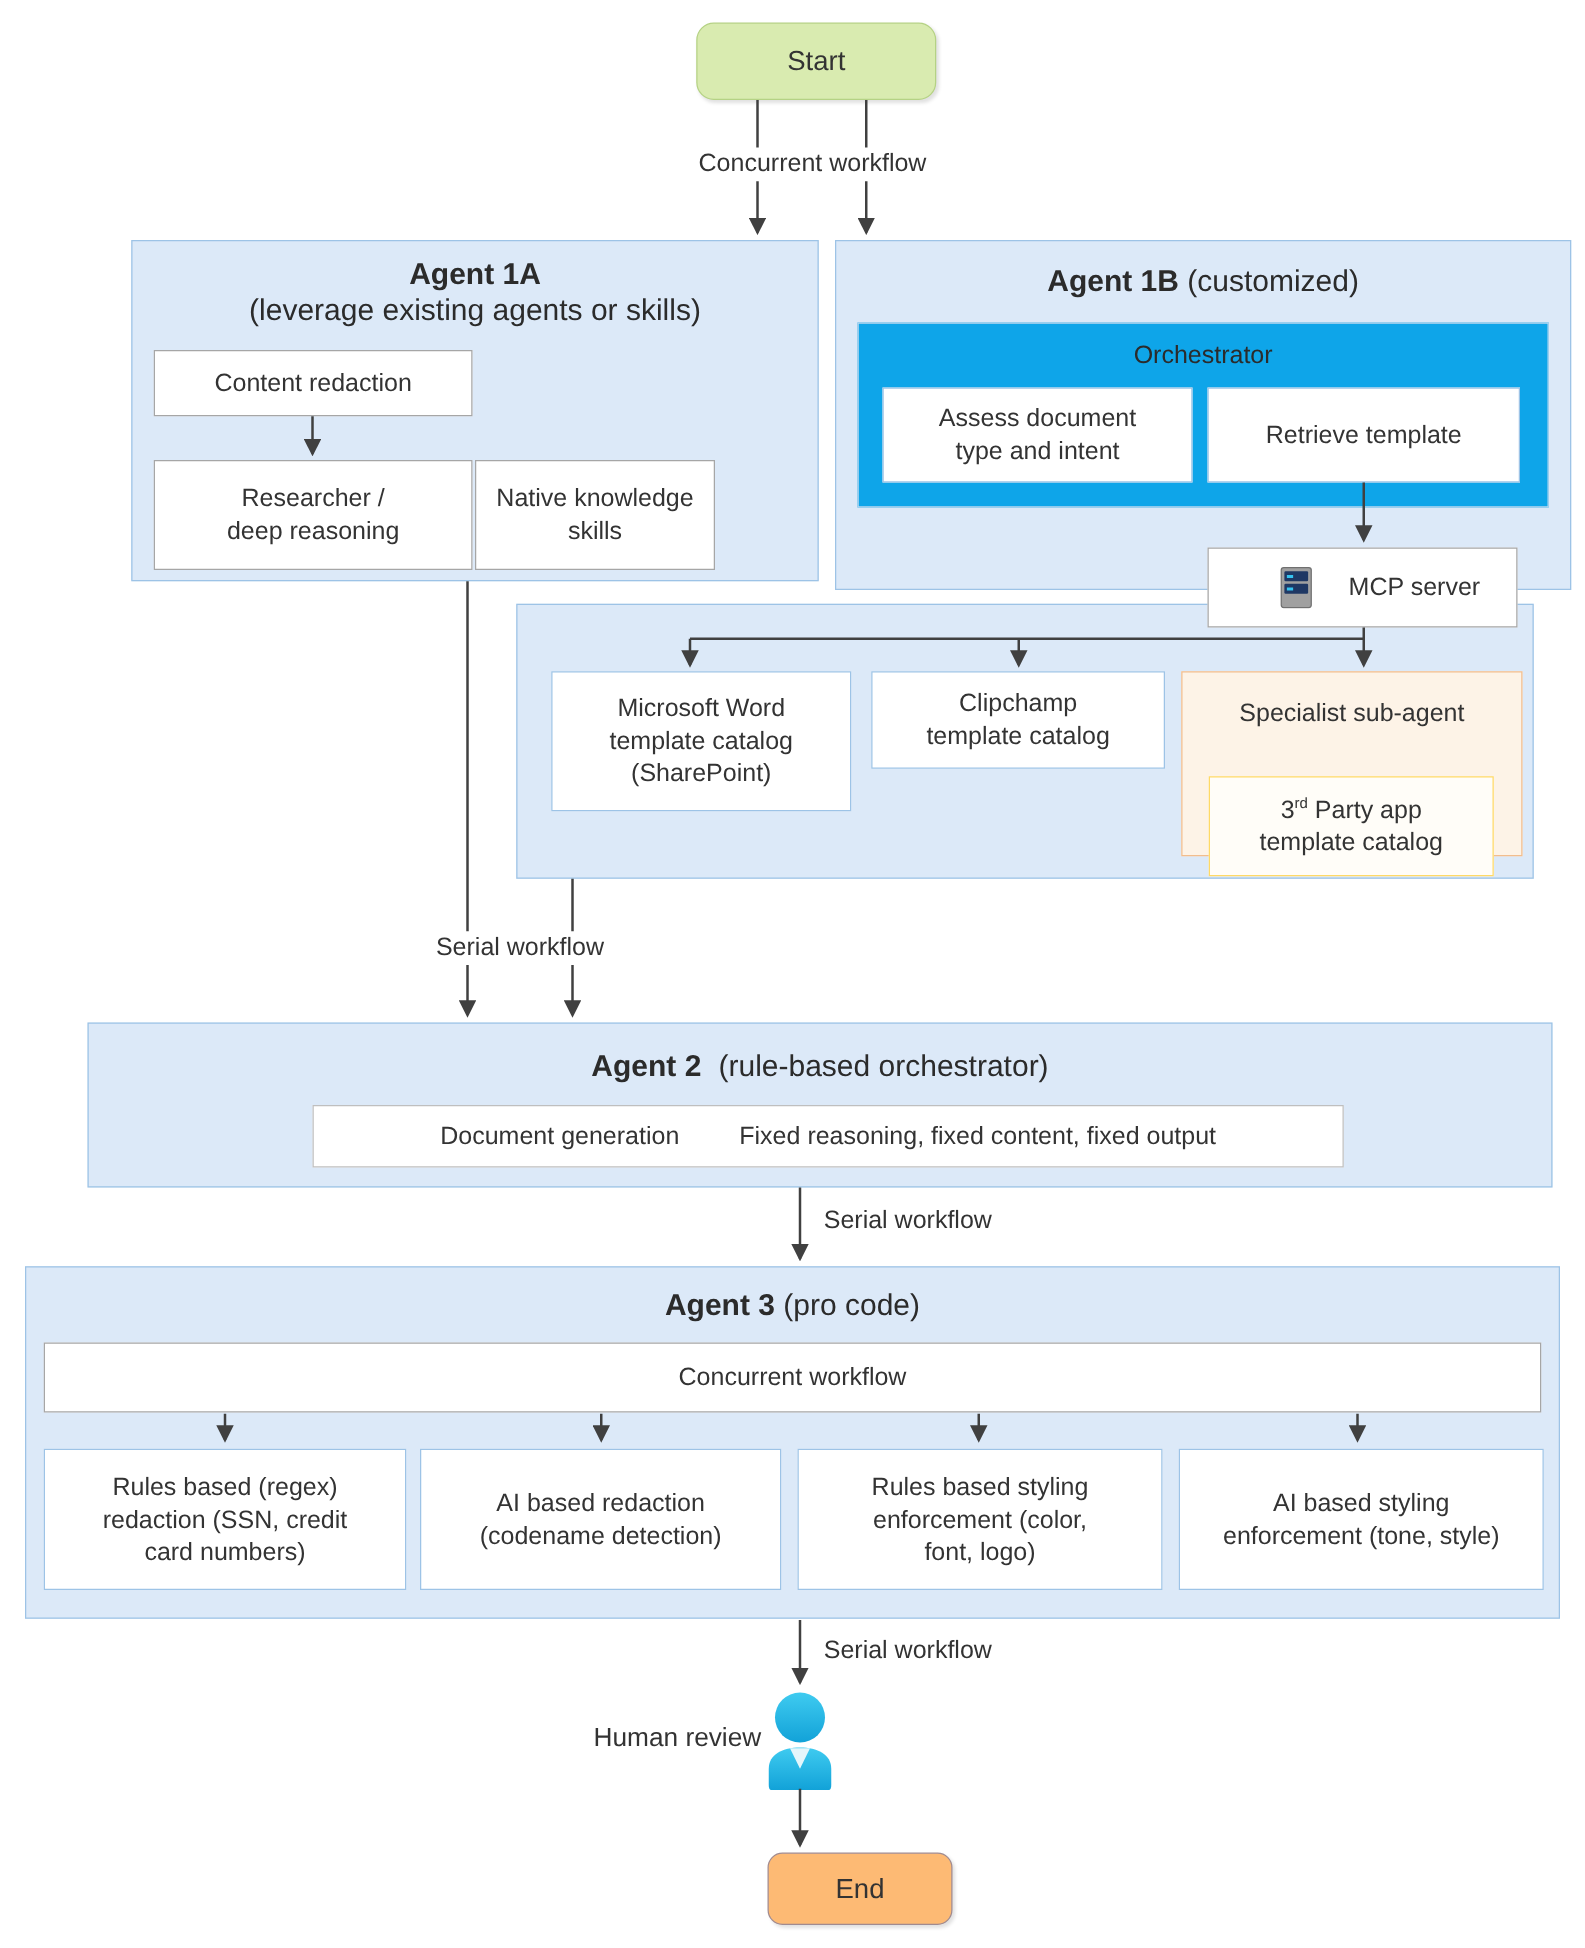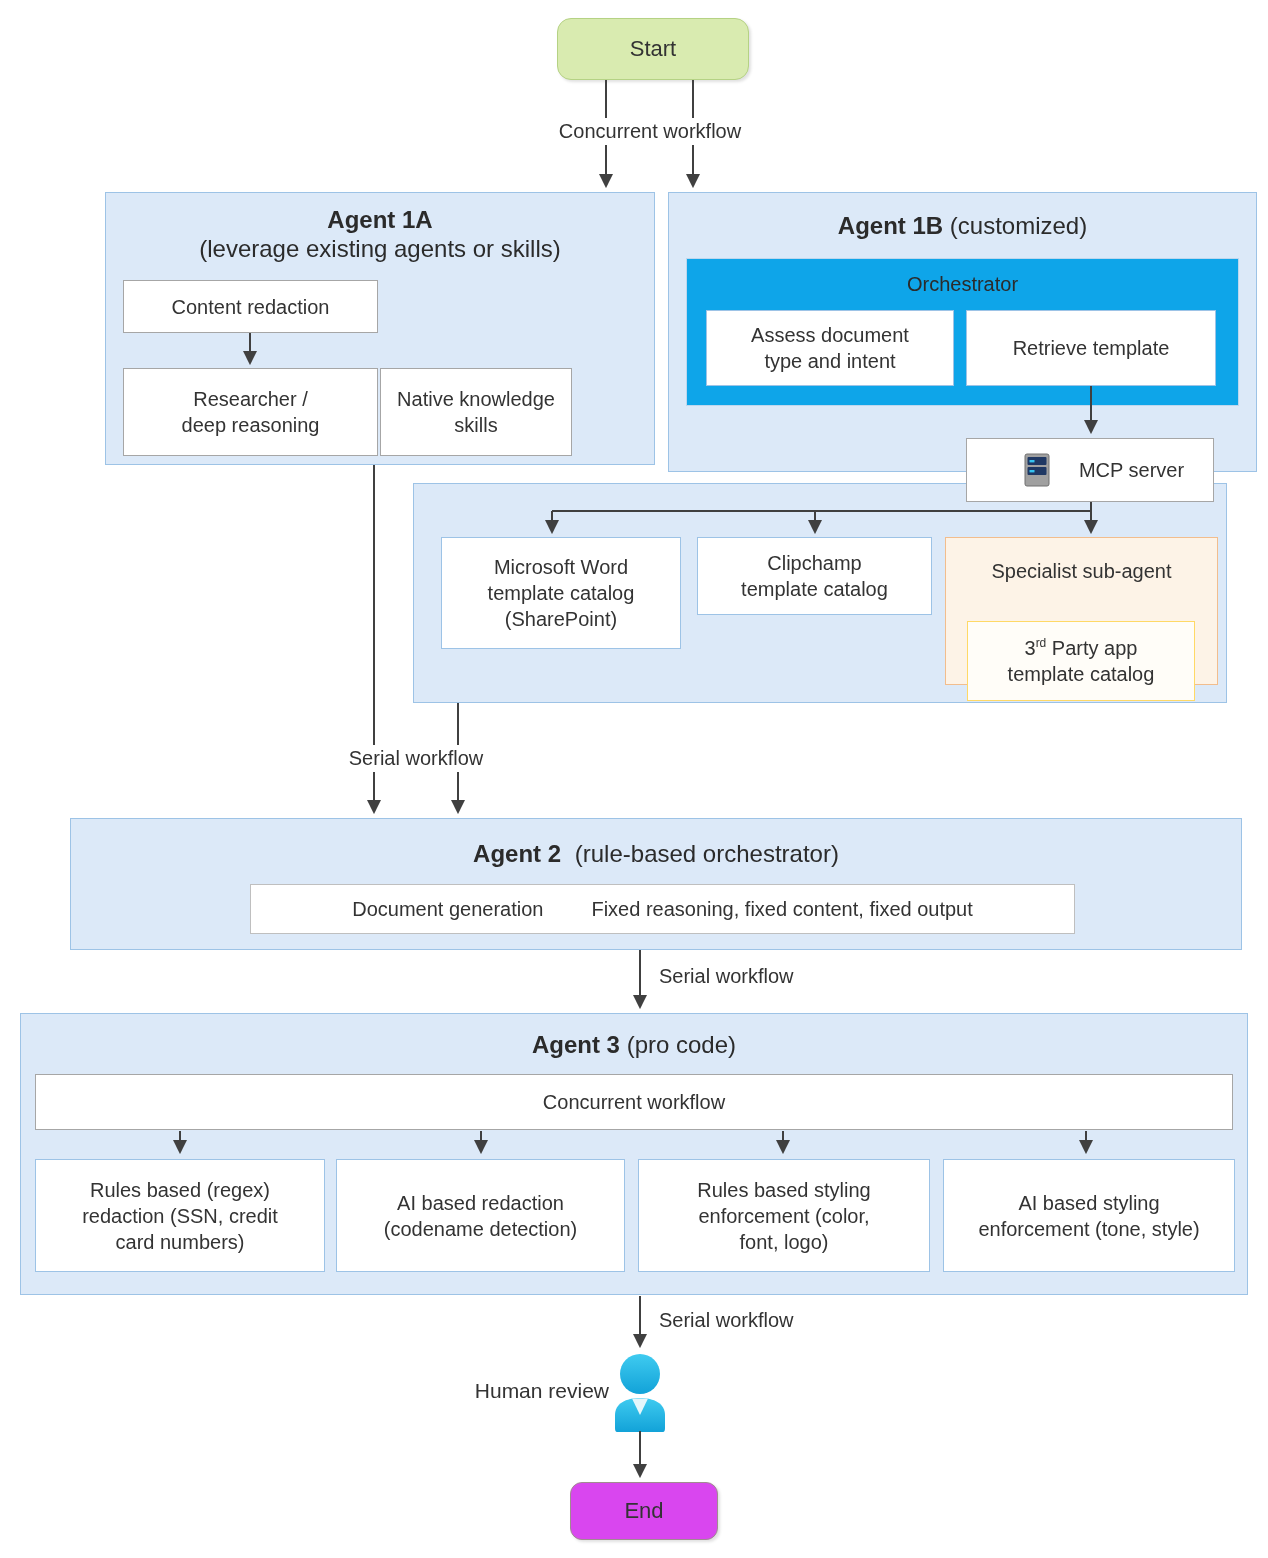--- a/index.html
+++ b/index.html
@@ -34,21 +34,21 @@
   }
   .gold { background:#fffdf8; border:1.5px solid #ffd966; }
   .tp-text { white-space:pre-line; }
   .tp-text sup { font-size:12px; line-height:0; }
   .terminal {
     position:absolute; display:flex; align-items:center; justify-content:center;
     font-size:22px; color:#333333; border-radius:14px; box-sizing:border-box;
     z-index:2; box-shadow:2px 2px 3px rgba(0,0,0,0.12);text-align:center;
   }
   #start-box { background:#d9ebb0; border:1.5px solid #b5d284; }
-  #end-box   { background:#d946ef; border:1.5px solid #a18b90; border-radius:12px; }
+  #end-box   { background:#fdba74; border:1.5px solid #a18b90; border-radius:12px;margin-left:44px; }
   .flabel {
     position:absolute; font-size:20px; color:#333333; background:#ffffff;
     padding:2px 7px; z-index:3; white-space:nowrap;
   }
   .center-x { transform:translateX(-50%); }
   #connectors { position:absolute; left:0; top:0; z-index:2; pointer-events:none; }
   #human-icon { position:absolute; left:608px; top:1352px; z-index:2; }
   .mcp-row { display:flex; align-items:center; gap:29px;padding-left:28px; }
 </style>
 </head>

